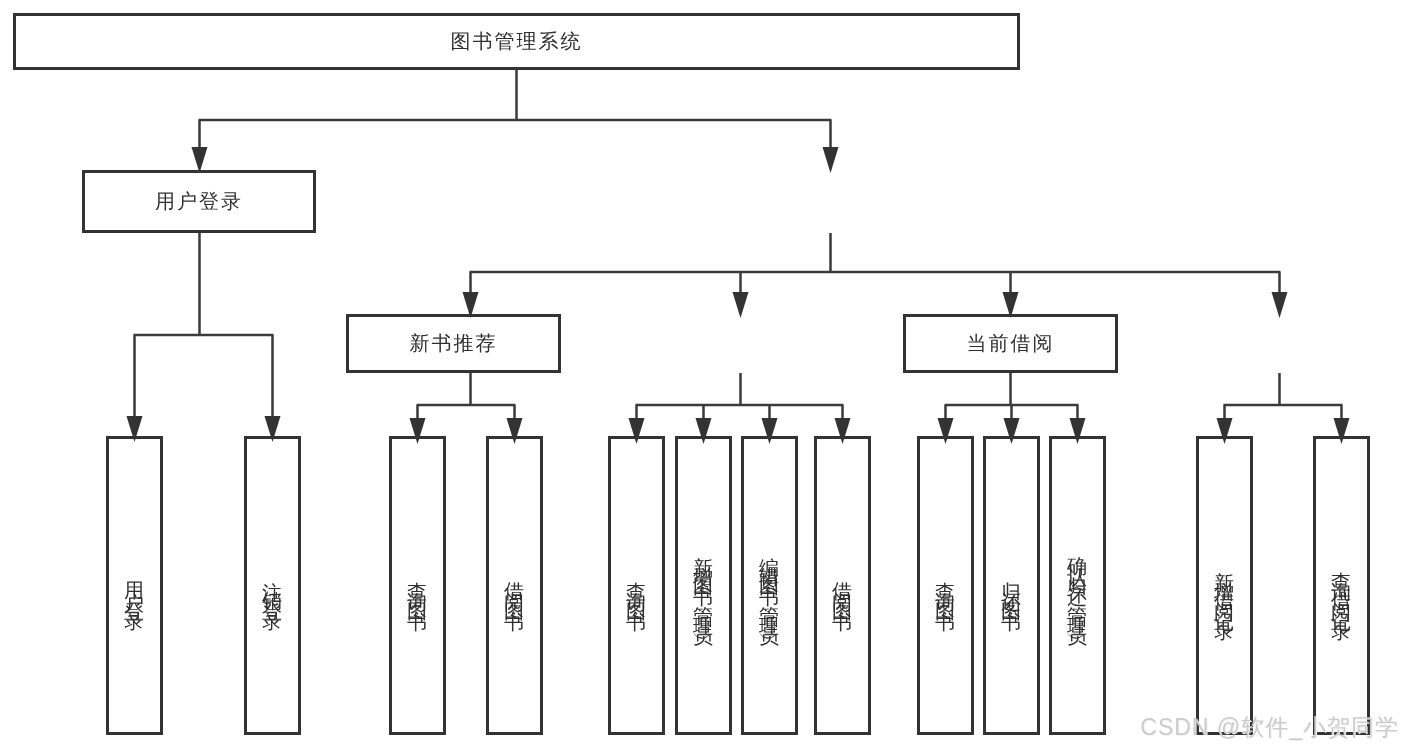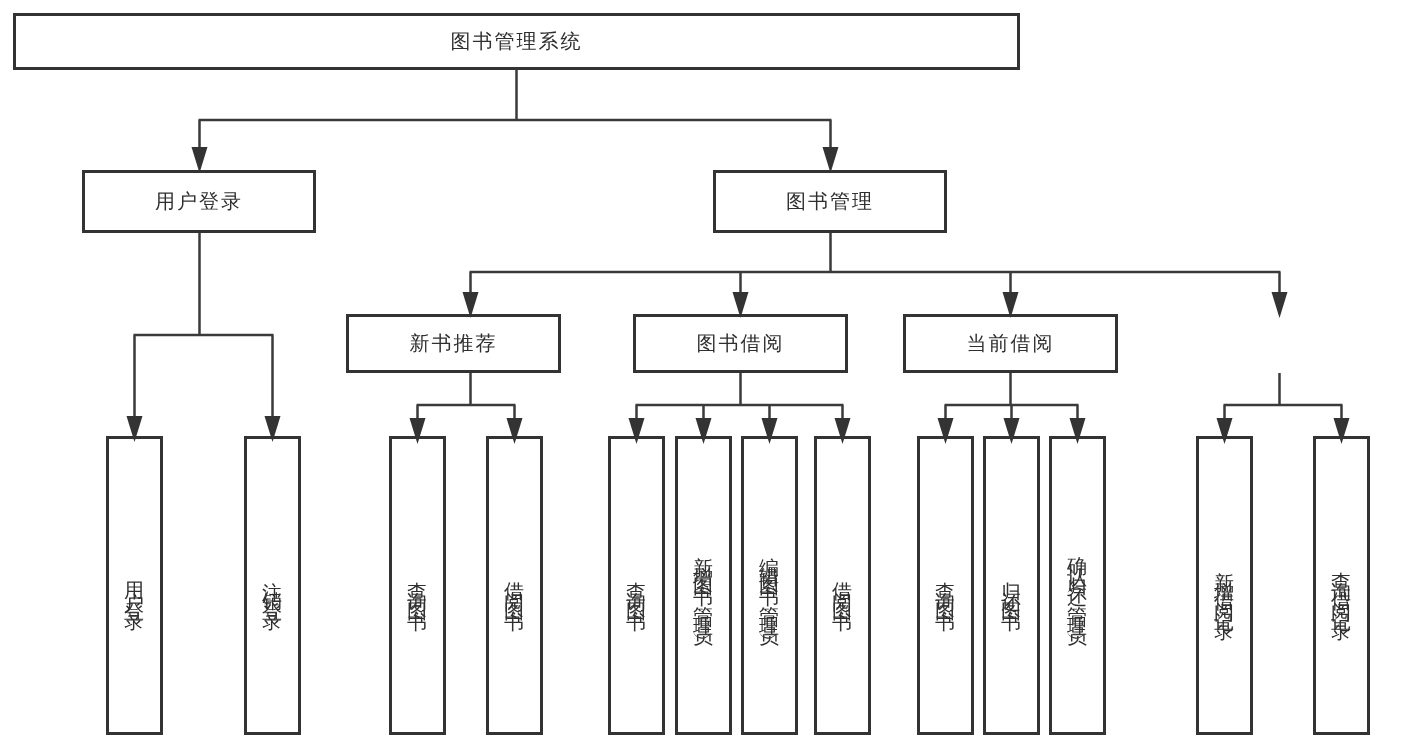--- a/index.html
+++ b/index.html
@@ -76,29 +76,23 @@
 
 <div class="canvas">
 
   <div class="hbox" style="left:13px; top:13px; width:1007px; height:57px;font-family:Liberation Serif, serif;">
     <span>图书管理系统</span>
   </div>
 
   <div class="hbox" style="left:82px; top:170px; width:234px; height:63px;">
     <span>用户登录</span>
   </div>
-  <div class="hbox" style="left:713px; top:170px; width:234px; height:63px;">
-    <span>图书管理</span>
-  </div>
 
   <div class="hbox" style="left:346px; top:314px; width:215px; height:59px;">
     <span>新书推荐</span>
-  </div>
-  <div class="hbox" style="left:633px; top:314px; width:215px; height:59px;">
-    <span>图书借阅</span>
   </div>
   <div class="hbox" style="left:903px; top:314px; width:215px; height:59px;">
     <span>当前借阅</span>
   </div>
 
   <div class="vbox" style="left:106px;">
     <span>用户登录</span>
   </div>
   <div class="vbox" style="left:244px;">
     <span>注销登录</span>
@@ -177,14 +171,15 @@
       <polygon points="1003.5,418 1019.5,418 1011.5,444"></polygon>
       <polygon points="1069.5,418 1085.5,418 1077.5,444"></polygon>
     </g>
     <g>
       <path d="M1279.5 373 V406 M1223.5 405 H1342.5 M1224.5 405 V422 M1341.5 405 V422"></path>
       <polygon points="1216.5,418 1232.5,418 1224.5,444"></polygon>
       <polygon points="1333.5,418 1349.5,418 1341.5,444"></polygon>
     </g>
   </svg>
 
+  <div class="watermark">CSDN @软件_小贺同学</div>
 
 </div>
 
 </body></html>

